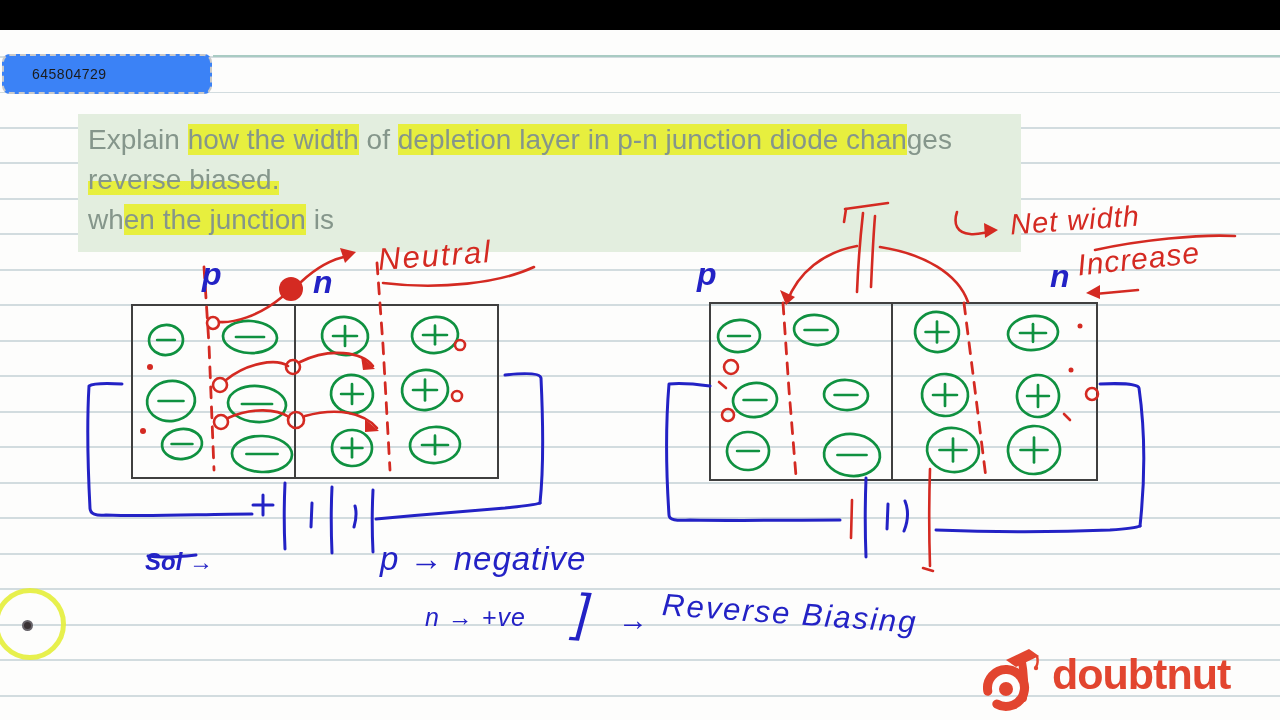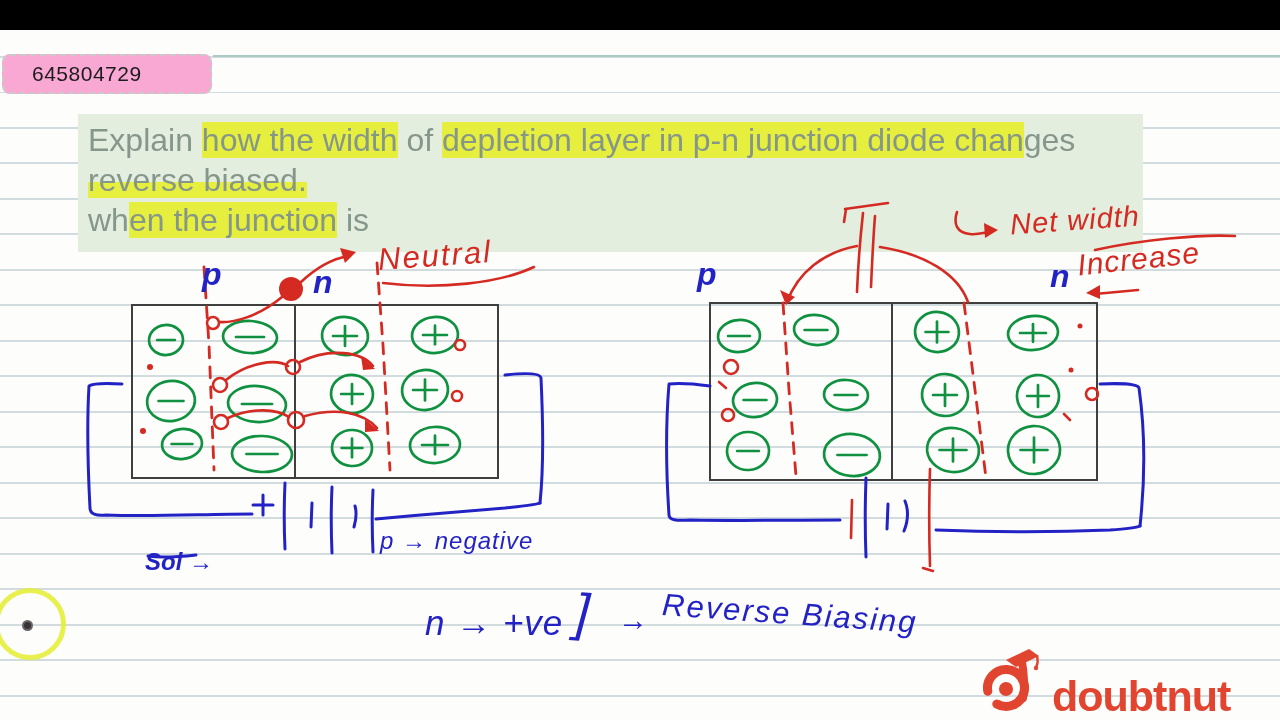--- a/index.html
+++ b/index.html
@@ -2,40 +2,40 @@
 <html style="--green: #0f9140; --red: #d42a22; --blue: #2322c5; --ruled: #d2dcdf; --qbg: #e3eedf; --qtext: #85968b; --highlight: rgba(233,240,0,0.72); --logo: #e2452f;"><head>
 <meta charset="utf-8">
 <style>
   html,body{margin:0;padding:0;}
   body{width:1280px;height:720px;overflow:hidden;font-family:"Liberation Sans",sans-serif;}
   .stage{position:relative;width:1280px;height:720px;background:#fdfdfc;overflow:hidden;}
   .lines{position:absolute;left:0;right:0;top:56px;bottom:0;z-index:0;
     background:repeating-linear-gradient(to bottom,var(--ruled) 0 1.6px,transparent 1.6px 35.5px);}
   .topbar{position:absolute;left:0;top:0;width:1280px;height:30px;background:#000;z-index:9;}
   .tealline{position:absolute;left:213px;top:55px;right:0;height:2px;background:#a9cbc3;z-index:1;}
-  .idbox{position:absolute;left:2px;top:54px;width:210px;height:40px;background:#f9a8d4;
+  .idbox{position:absolute;left:2px;top:54px;width:210px;height:40px;background:#3b82f6;
     border:2px dashed #c9c9c9;border-radius:8px;box-sizing:border-box;z-index:2;
-    font-size:21px;color:#1b1b1b;letter-spacing:.5px;line-height:36px;padding-left:28px;}
-  .qbox{position:absolute;left:78px;top:114px;width:1065px;height:138px;z-index:2;
-    background:var(--qbg);color:var(--qtext);font-size:32px;line-height:40px;padding:6px 0 12px 10px;box-sizing:border-box;}
+    font-size:14px;color:#1b1b1b;letter-spacing:.5px;line-height:36px;padding-left:28px;}
+  .qbox{position:absolute;left:78px;top:114px;width:943px;height:138px;z-index:2;
+    background:var(--qbg);color:var(--qtext);font-size:28px;line-height:40px;padding:6px 0 12px 10px;box-sizing:border-box;}
   .qline{white-space:nowrap;}
   .mark-full{background:var(--highlight);}
   .mark-bottom{background:linear-gradient(to bottom,transparent 55%,var(--highlight) 55%);}
   svg.draw{position:absolute;left:0;top:0;z-index:3;}
   .hand{position:absolute;z-index:4;font-style:italic;white-space:nowrap;}
   .red{color:var(--red);}
   .blue{color:var(--blue);}
   .g-stroke{stroke:var(--green);stroke-width:2.7;fill:none;stroke-linecap:round;}
   .r{stroke:var(--red);stroke-width:2.6;fill:none;stroke-linecap:round;stroke-linejoin:round;}
   .r-dash{stroke:var(--red);stroke-width:2.8;fill:none;stroke-linecap:round;stroke-dasharray:11 9;}
   .r-fill{fill:var(--red);stroke:none;}
   .b{stroke:var(--blue);stroke-width:3;fill:none;stroke-linecap:round;stroke-linejoin:round;}
   .box{stroke:#3f3f3f;stroke-width:2;fill:none;}
   .logo{position:absolute;left:982px;top:646px;z-index:5;display:flex;align-items:flex-start;}
-  .logotext{font-size:43px;font-weight:bold;letter-spacing:-1px;margin:26px 0 0 6px;}
+  .logotext{font-size:43px;font-weight:bold;letter-spacing:-1px;margin:4px 0 0 6px;}
   .cursor-ring{position:absolute;left:-6px;top:588px;width:72px;height:72px;border-radius:50%;
     border:5px solid rgba(228,238,58,.9);box-sizing:border-box;z-index:6;}
   .cursor-dot{position:absolute;left:22px;top:620px;width:7px;height:7px;border-radius:50%;
     background:#3a3335;border:2px solid rgba(160,160,170,.45);z-index:7;}
 </style>
 </head>
 <body>
 
 <div class="stage">
 
@@ -205,22 +205,22 @@
   <div class="hand blue" style="left:202px;top:256px;font-size:32px;font-weight:bold;">p</div>
   <div class="hand blue" style="left:313px;top:264px;font-size:32px;font-weight:bold;">n</div>
   <div class="hand blue" style="left:697px;top:256px;font-size:32px;font-weight:bold;">p</div>
   <div class="hand blue" style="left:1050px;top:258px;font-size:32px;font-weight:bold;">n</div>
 
   <div class="hand red" style="left:378px;top:238px;font-size:31px;letter-spacing:2px;transform:rotate(-4deg);">Neutral</div>
   <div class="hand red" style="left:1010px;top:204px;font-size:29px;letter-spacing:1px;transform:rotate(-4deg);">Net width</div>
   <div class="hand red" style="left:1077px;top:242px;font-size:30px;letter-spacing:1px;transform:rotate(-6deg);">Increase</div>
 
   <div class="hand blue" style="left:145px;top:521px;font-size:24px;font-weight:bold;margin-top:27px;">Sol →</div>
-  <div class="hand blue" style="left:380px;top:527px;font-size:24px;letter-spacing:1px;">p → negative</div>
-  <div class="hand blue" style="left:425px;top:603px;font-size:35px;letter-spacing:1px;">n → +ve</div>
+  <div class="hand blue" style="left:380px;top:540px;font-size:33px;letter-spacing:1px;">p → negative</div>
+  <div class="hand blue" style="left:425px;top:603px;font-size:25px;letter-spacing:1px;">n → +ve</div>
   <div class="hand blue" style="left:575px;top:582px;font-size:52px;transform:rotate(4deg);">]</div>
   <div class="hand blue" style="left:618px;top:603px;font-size:30px;">→</div>
   <div class="hand blue" style="left:662px;top:596px;font-size:31px;letter-spacing:2px;transform:rotate(4deg);">Reverse Biasing</div>
 
   <div class="logo">
     <svg width="64" height="70" viewBox="0 0 64 70">
       <path d="M14.8,58 A18.5 18.5 0 1 0 5.8,45.2" fill="none" stroke="var(--logo)" stroke-width="9" stroke-linecap="round"></path>
       <circle cx="24" cy="43" r="7" fill="var(--logo)"></circle>
       <path d="M41,52 C43,40 42,26 39.5,13" fill="none" stroke="var(--logo)" stroke-width="8" stroke-linecap="round"></path>
       <path d="M24,14 L47,3 L57,10 L34,21 Z" fill="var(--logo)"></path>

